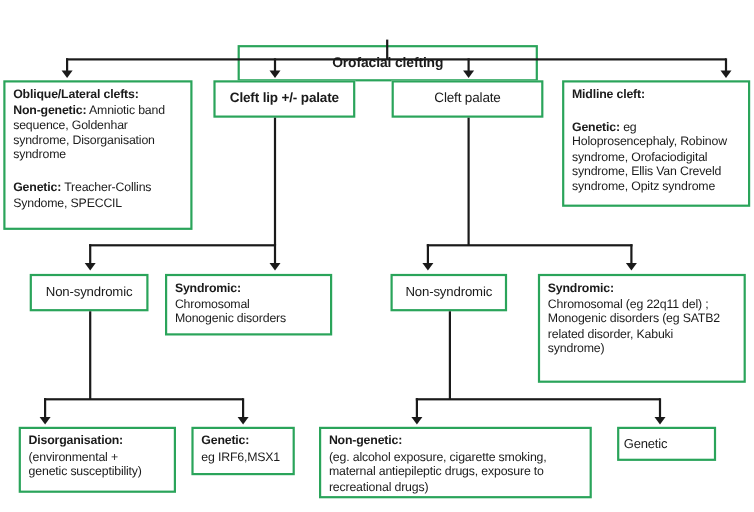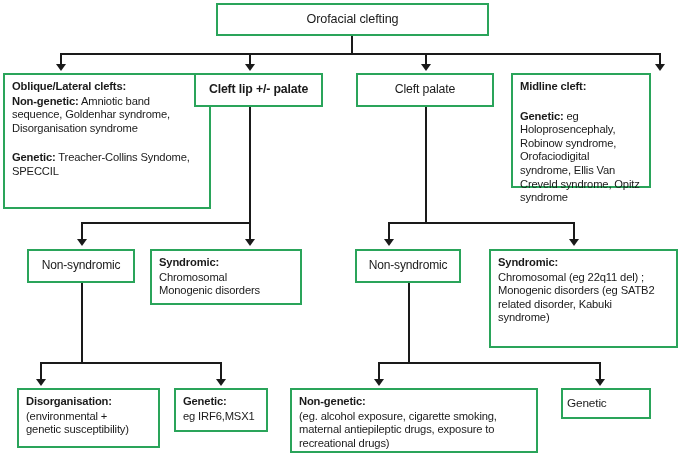--- a/index.html
+++ b/index.html
@@ -33,24 +33,25 @@
     display: flex;
     align-items: center;
     justify-content: center;
     text-align: center;
     padding: 0;
   }
   .box.leftbox {
     text-align: left;
   }
   .ttl {
-    font-weight: normal;
+    font-weight: bold;
     font-size: 12.6px;
     line-height: 15px;
     letter-spacing: -0.1px;
+    margin-top: 38px;
   }
   .hd {
     font-weight: bold;
     display: block;
     margin-bottom: 1px;
   }
   .para {
     display: block;
     margin-bottom: 5px;
   }
@@ -99,35 +100,35 @@
 
   <div class="vline" style="left:249px; top:53px; height:13px;"></div>
   <div class="arrow" style="left:245px; top:64px;"></div>
 
   <div class="vline" style="left:425px; top:53px; height:13px;"></div>
   <div class="arrow" style="left:421px; top:64px;"></div>
 
   <div class="vline" style="left:659px; top:53px; height:13px;"></div>
   <div class="arrow" style="left:655px; top:64px;"></div>
 
-  <div class="box leftbox" style="left:3px; top:73px; width:208px; height:136px;">
+  <div class="box leftbox" style="left:3px; top:73px; width:172px; height:136px;">
     <span class="hd">Oblique/Lateral clefts:</span>
     <span class="para"><b>Non-genetic:</b><span> Amniotic band sequence, Goldenhar syndrome, Disorganisation syndrome</span></span>
     <span class="para"><b>Genetic:</b><span> Treacher-Collins Syndome, SPECCIL</span></span>
   </div>
 
   <div class="box center" style="left:194px; top:73px; width:129px; height:34px; font-size:12.3px;font-weight:bold;">
     <span>Cleft lip +/- palate</span>
   </div>
 
   <div class="box center" style="left:356px; top:73px; width:138px; height:34px; font-size:12.3px;">
     <span>Cleft palate</span>
   </div>
 
-  <div class="box leftbox" style="left:511px; top:73px; width:140px; height:115px;">
+  <div class="box leftbox" style="left:511px; top:73px; width:171px; height:115px;">
     <span class="hd">Midline cleft:</span>
     <span class="para"><b>Genetic:</b><span> eg Holoprosencephaly, Robinow syndrome, Orofaciodigital syndrome, Ellis Van Creveld syndrome, Opitz syndrome</span></span>
   </div>
 
   <div class="vline" style="left:249px; top:107px; height:116px;"></div>
   <div class="hline" style="left:81px; top:222px; width:169px;"></div>
   <div class="vline" style="left:81px; top:222px; height:19px;"></div>
   <div class="arrow" style="left:77px; top:239px;"></div>
   <div class="vline" style="left:249px; top:222px; height:19px;"></div>
   <div class="arrow" style="left:245px; top:239px;"></div>

